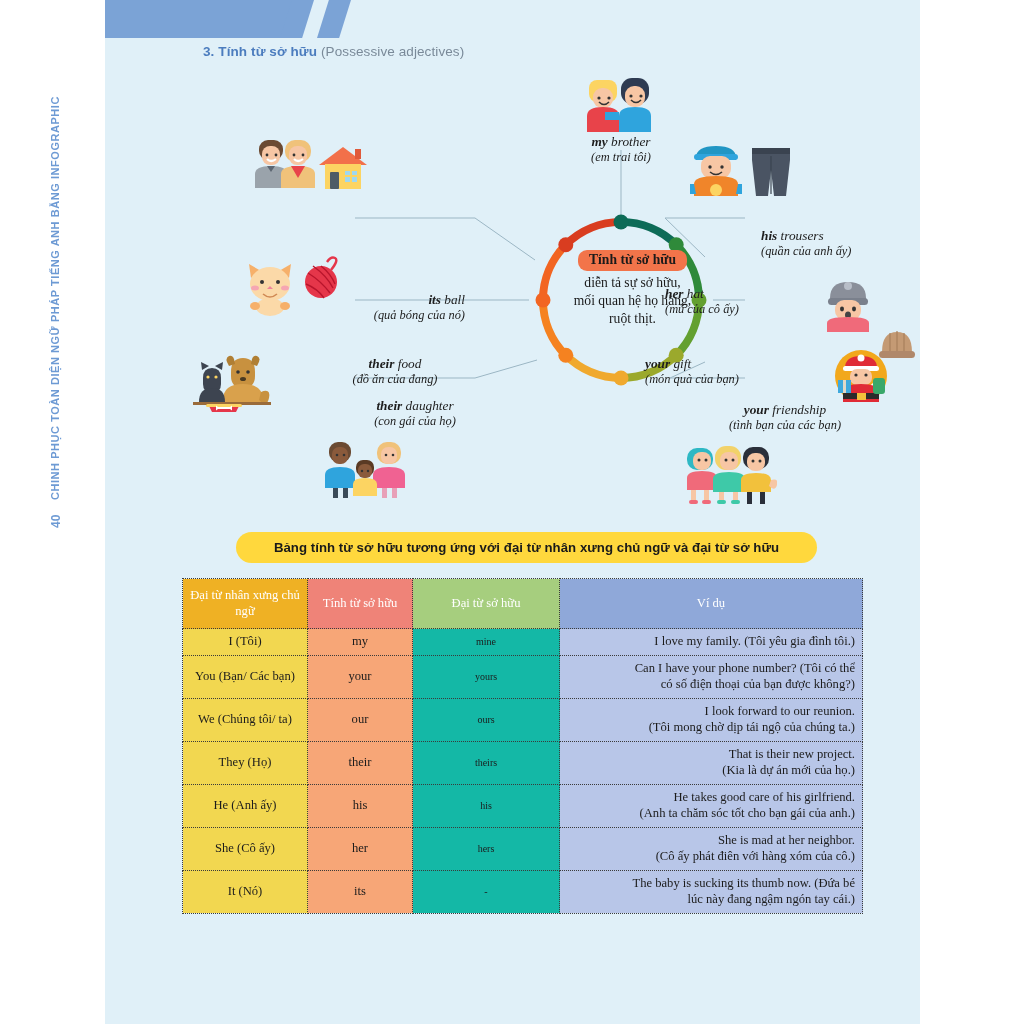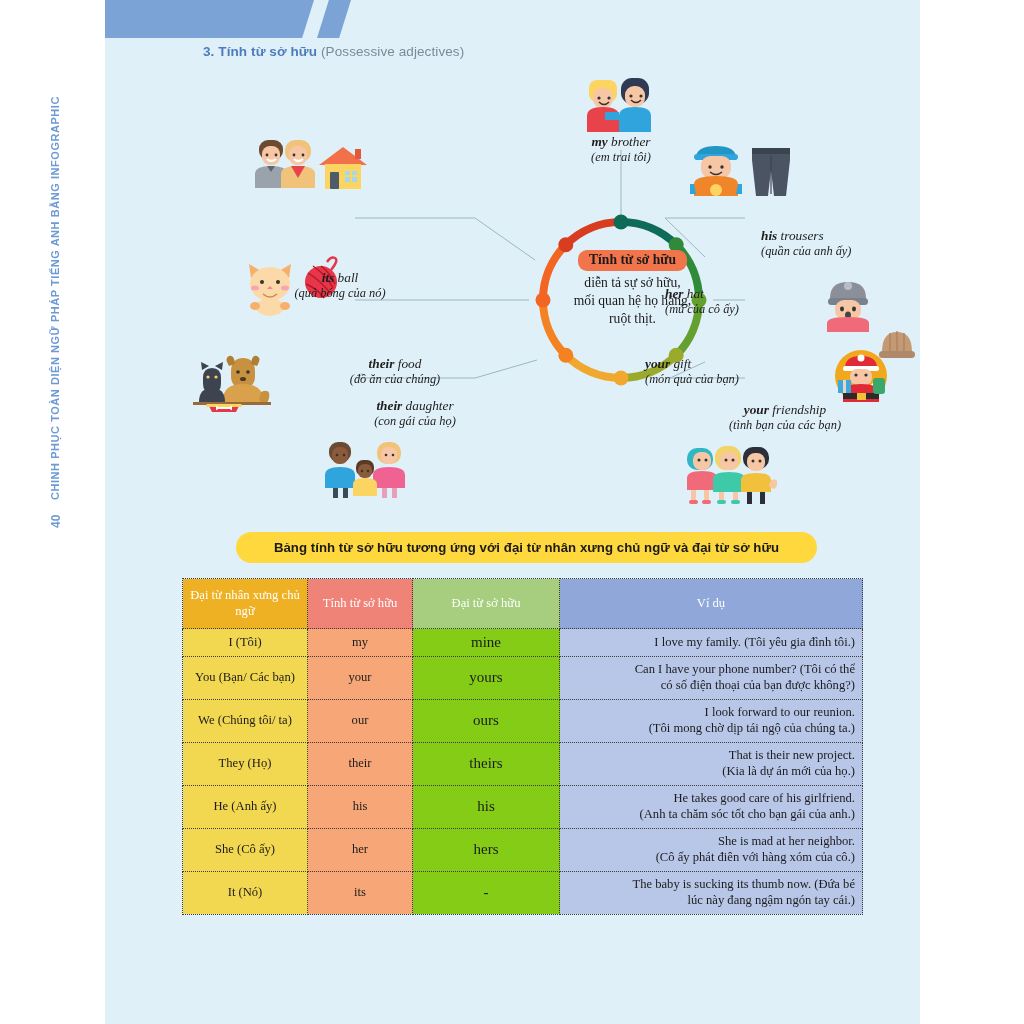--- a/index.html
+++ b/index.html
@@ -138,21 +138,21 @@
     line-height: 1.25;
     height: 50px;
   }
   .tbl thead th.h1 { background: #efb124; width: 125px; }
   .tbl thead th.h2 { background: #ef8378; width: 105px; }
   .tbl thead th.h3 { background: #a6ce7e; width: 147px; }
   .tbl thead th.h4 { background: #8fa8d9; }
 
   .tbl td.c1 { background: #f2d750; text-align: center; font-size: 12.6px; }
   .tbl td.c2 { background: #f7a677; text-align: center; font-size: 12.6px; }
-  .tbl td.c3 { background: #84cc16; text-align: center; font-size: 15px; }
+  .tbl td.c3 { background: #14b8a6; text-align: center; font-size: 10px; }
   .tbl td.c4 { background: #b8c6e8; text-align: right; font-size: 12.6px; line-height: 1.27; }
 </style>
 </head>
 <body>
 
 <div id="page">
 
   <div class="band-main"></div>
   <div class="band-slant"></div>
   <div class="band-tick1"></div>
@@ -276,21 +276,21 @@
     <svg class="art" style="left:196px; top:196px;" width="42" height="44">
       <circle cx="20" cy="26" r="16" fill="#e5364a"></circle>
       <g stroke="#b8152c" stroke-width="1.4" fill="none">
         <path d="M7 17 q13 8 22 20"></path>
           <path d="M12 10 q14 10 20 22"></path>
         <path d="M5 28 q12 5 18 14"></path>
           <path d="M20 10 q10 8 14 18"></path>
       </g>
       <path d="M30 14 q8-10 4-12 t-8 4" stroke="#e5364a" stroke-width="2.4" fill="none"></path>
     </svg>
-    <div class="lbl c" style="left:110px; top:210px; width:250px;">
+    <div class="lbl c" style="left:110px; top:232px; width:250px;text-align:right;">
       <div><b>its</b><span> ball</span></div>
       <div class="vi">(quả bóng của nó)</div>
     </div>
 
     <svg class="art" style="left:88px; top:288px;" width="78" height="64">
       <path d="M38 24 q0-14 12-14 t12 14 v4 q0 12-12 12 t-12-12z" fill="#c8913f"></path>
       <path d="M36 18 q-5-8 0-10 t6 8z" fill="#b07f34"></path>
       <path d="M64 18 q5-8 0-10 t-6 8z" fill="#b07f34"></path>
       <circle cx="45" cy="24" r="1.8" fill="#333"></circle>
         <circle cx="55" cy="24" r="1.8" fill="#333"></circle>
@@ -303,21 +303,21 @@
       <circle cx="15" cy="29" r="1.6" fill="#fcd462"></circle>
         <circle cx="23" cy="29" r="1.6" fill="#fcd462"></circle>
       <path d="M6 54 q0-14 13-14 t13 14 v3 h-26z" fill="#3d4450"></path>
       <rect x="0" y="54" width="78" height="3" fill="#9a6b3a"></rect>
       <path d="M16 58 h30 l-3 6 h-24z" fill="#e5364a"></path>
       <rect x="13" y="56" width="36" height="3" rx="1.5" fill="#fcd462"></rect>
       <path d="M25 59 h12 v2 h-12z M25 59 l-2-1.5 v5 l2-1.5z M37 59 l2-1.5 v5 l-2-1.5z" fill="#fff"></path>
     </svg>
     <div class="lbl c" style="left:170px; top:296px; width:240px;">
       <div><b>their</b><span> food</span></div>
-      <div class="vi">(đồ ăn của chúng)</div>
+      <div class="vi">(đồ ăn của đang)</div>
     </div>
 
     <div class="lbl c" style="left:190px; top:338px; width:240px;">
       <div><b>their</b><span> daughter</span></div>
       <div class="vi">(con gái của họ)</div>
     </div>
     <svg class="art" style="left:220px; top:378px;" width="80" height="62">
       <rect x="4" y="4" width="22" height="20" rx="9" fill="#6b4a32"></rect>
       <rect x="7" y="9" width="16" height="17" rx="7" fill="#8a5a3b"></rect>
       <circle cx="12" cy="17" r="1.3" fill="#333"></circle>

